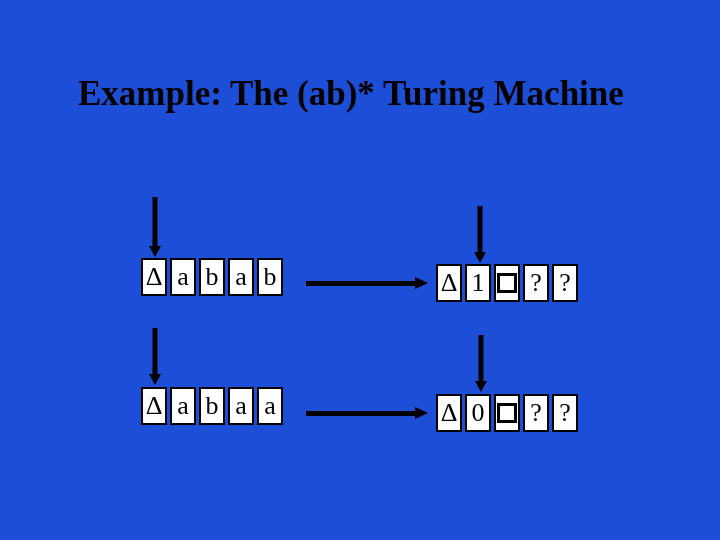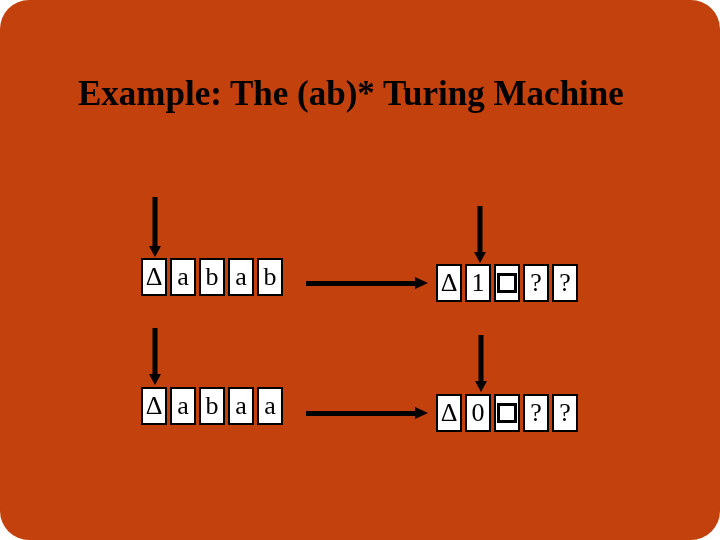--- a/index.html
+++ b/index.html
@@ -4,24 +4,23 @@
 <style>
   html, body {
     margin: 0;
     padding: 0;
     background: #ffffff;
   }
   .slide {
     position: relative;
     width: 720px;
     height: 540px;
-    background: #c2410c;
+    background: #1d4ed8;
     overflow: hidden;
     font-family: "Liberation Serif", serif;
-    border-radius: 29px;
   }
   .slide-title {
     position: absolute;
     left: 78px;
     top: 74px;
     font-family: "Liberation Serif", serif;
     font-weight: bold;
     font-size: 35px;
     color: #000000;
     white-space: nowrap;

